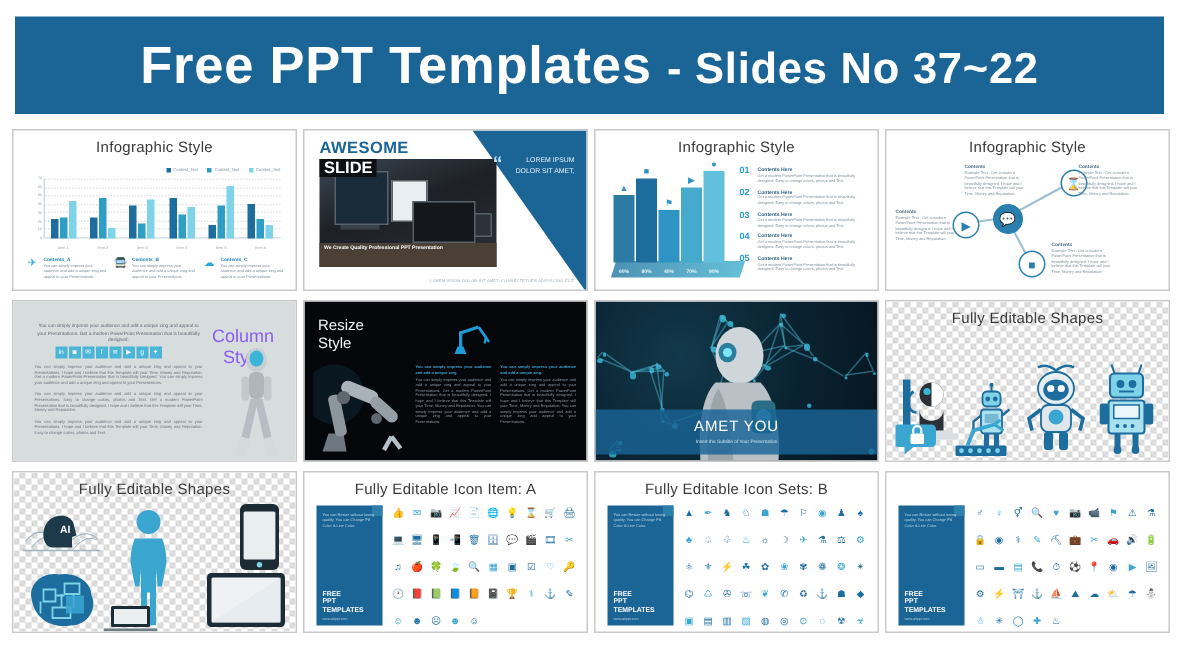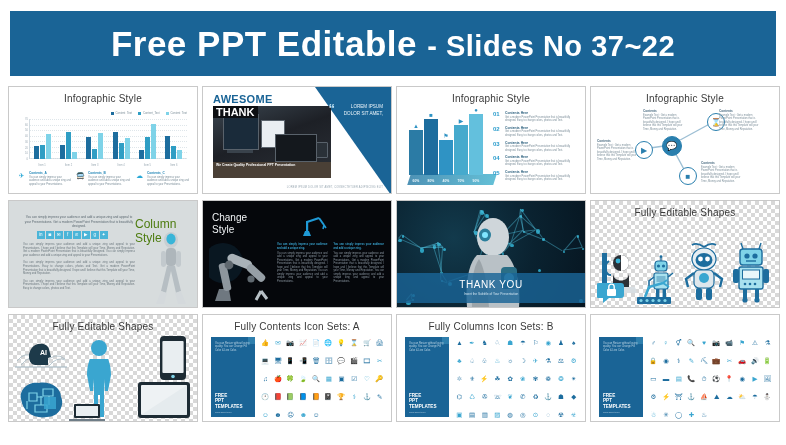--- a/index.html
+++ b/index.html
@@ -93,21 +93,21 @@
 
   
   .s4{position:absolute;inset:0;}
   .s4-node{position:absolute;border-radius:50%;border:1px solid #2a7fae;background:#ffffff;
      display:flex;align-items:center;justify-content:center;color:#2a7fae;}
   .s4-cap{position:absolute;width:44px;}
   .s4-cap .h{font-size:3.2px;color:#4a6b80;font-weight:700;margin-bottom:1px;}
 
   
   .s5{position:absolute;inset:0;background:#d7dcdd;}
-  .s5-ttl{position:absolute;right:8px;top:16px;width:54px;text-align:left;color:#4d7c0f;font-size:12px;line-height:14px;font-weight:400;}
+  .s5-ttl{position:absolute;right:8px;top:16px;width:54px;text-align:center;color:#8b5cf6;font-size:12px;line-height:14px;font-weight:400;}
   .s5-lead{position:absolute;left:14px;top:14px;width:112px;text-align:center;font-size:3.2px;line-height:4.6px;color:#5d6a72;}
   .s5-soc{position:absolute;left:28px;top:30px;display:flex;gap:1.5px;}
   .s5-soc i{width:7.5px;height:7.5px;background:#4bb5d8;display:flex;align-items:center;justify-content:center;color:#fff;font-size:4.5px;font-style:normal;}
   .s5-body{position:absolute;left:14px;top:42px;width:112px;font-size:2.7px;line-height:3.6px;color:#6b777e;text-align:justify;}
   .s5-body p{margin:0 0 4px 0;}
   .s5-robot{position:absolute;right:6px;top:30px;width:40px;height:74px;}
 
   
   .s6{position:absolute;inset:0;background:#05070b;}
   .s6-ttl{position:absolute;left:9px;top:11px;color:#f1f4f6;font-size:10px;line-height:12px;font-weight:400;}
@@ -140,21 +140,21 @@
   .ic-grid span{font-size:6.5px;line-height:7px;color:#1d6d9e;}
   .ic-grid span.lt{color:#3aa6d0;}
 </style>
 </head>
 <body>
 
 <div class="page">
 
   <div class="banner">
     <div class="banner-title">
-      <span>Free PPT Editable</span>
+      <span>Free PPT Templates</span>
       <span class="part2">- Slides No 37~22</span>
     </div>
   </div>
 
   <div class="grid">
 
     <div class="slide">
       <div class="s-title">Infographic Style</div>
       <div class="chart1">
         <div class="c1-legend" id="s1legend">
@@ -263,21 +263,21 @@
       <div class="s2-tri"></div>
       <div class="s2-img">
         <div class="s2-mon" style="left:10px;top:8px;width:34px;height:34px;background:#1a2b3a;"></div>
         <div class="s2-mon" style="left:48px;top:14px;width:22px;height:26px;background:#e9eef2;"></div>
         <div class="s2-mon" style="left:62px;top:28px;width:40px;height:26px;background:#14181d;"></div>
         <div class="s2-mon" style="left:14px;top:44px;width:26px;height:3px;background:#39424b;border:none;"></div>
         <div class="s2-mon" style="left:103px;top:36px;width:10px;height:14px;background:#2a3138;border-radius:1px;"></div>
         <div class="s2-mon" style="left:0;bottom:0;width:118px;height:16px;background:#4a4036;border:none;"></div>
       </div>
       <div class="s2-aw">AWESOME</div>
-      <div class="s2-sl">THANK</div>
+      <div class="s2-sl">SLIDE</div>
       <div class="s2-cap">
         <span>We Create Quality Professional PPT Presentation</span>
       </div>
       <div class="s2-qmark">“</div>
       <div class="s2-quote">LOREM IPSUM DOLOR SIT AMET,</div>
       <div class="s2-bottom">LOREM IPSUM DOLOR SIT AMET, CONSECTETUER ADIPISCING ELIT</div>
     </div>
 
     <div class="slide">
       <div class="s-title">Infographic Style</div>
@@ -399,21 +399,21 @@
         <rect x="25" y="20" width="5" height="16" rx="2.4" fill="#c2c9cd"></rect>
         <path d="M16 35 L10 60 L15 62 L20 40 L25 62 L30 60 L24 35 Z" fill="#b6bec3"></path>
         <path d="M10 60 L5 73 L13 73 L16 62 Z" fill="#d4d9dc"></path>
         <path d="M30 60 L35 73 L27 73 L24 62 Z" fill="#d4d9dc"></path>
       </svg>
     </div>
 
     <div class="slide">
       <div class="s6"></div>
       <div class="s6-ttl">
-        <div>Change</div>
+        <div>Resize</div>
         <div>Style</div>
       </div>
       <svg class="s6-icon" viewBox="0 0 30 22">
         <path d="M4 21 L12 21 L10 16 L6 16 Z" fill="#1f9ad6"></path>
         <rect x="7" y="6" width="2.2" height="11" fill="#1f9ad6"></rect>
         <path d="M8 7 L20 3" stroke="#1f9ad6" stroke-width="2.2" fill="none"></path>
         <path d="M20 3 L25 10" stroke="#1f9ad6" stroke-width="2" fill="none"></path>
         <path d="M25 10 L24 14 M25 10 L27 13" stroke="#1f9ad6" stroke-width="1.6" fill="none"></path>
       </svg>
       <svg class="s6-arm" viewBox="0 0 64 66">
@@ -542,21 +542,21 @@
       <svg style="position:absolute;left:52px;top:10px;width:86px;height:96px;" viewBox="0 0 86 96">
         <ellipse cx="44" cy="26" rx="16" ry="19" fill="#cfd6da"></ellipse>
         <ellipse cx="36" cy="24" rx="6" ry="6.5" fill="#2b7f9c"></ellipse>
         <circle cx="36" cy="24" r="3" fill="#7fe6ff"></circle>
         <path d="M28 44 C20 52 16 70 18 96 L70 96 C72 72 66 52 58 44 Z" fill="#b9c1c6"></path>
         <path d="M30 48 C24 56 22 72 23 96 L40 96 C38 74 36 58 30 48Z" fill="#8e979d" opacity=".7"></path>
         <rect x="52" y="56" width="16" height="22" rx="4" fill="#2a6e86"></rect>
         <circle cx="60" cy="67" r="5" fill="#6fe0ff" opacity=".8"></circle>
       </svg>
       <div class="s7-band"></div>
-      <div class="s7-ty">THANK YOU</div>
+      <div class="s7-ty">AMET YOU</div>
       <div class="s7-sub">Insert the Subtitle of Your Presentation</div>
     </div>
 
     <div class="slide">
       <div class="checker"></div>
       <div class="s-title">Fully Editable Shapes</div>
       <div class="shape-row">
         <svg width="40" height="56" viewBox="0 0 40 56">
           <rect x="1" y="6" width="5" height="34" fill="#1d6d9e"></rect>
           <path d="M2 40 L34 40 L36 46 L0 46 Z" fill="#d8dee2"></path>
@@ -664,21 +664,21 @@
         <path d="M4 34 L50 4 L50 34 Z" fill="#dfe6ea" opacity=".6"></path>
       </svg>
       <svg style="position:absolute;left:60px;bottom:0px;width:36px;height:18px;" viewBox="0 0 36 18">
         <rect x="5" y="1" width="26" height="14" rx="1" fill="#1d2b34"></rect>
         <rect x="7" y="3" width="22" height="10" fill="#e9eef1"></rect>
         <path d="M0 16 h36 v2 h-36z" fill="#6f7d87"></path>
       </svg>
     </div>
 
     <div class="slide">
-      <div class="s-title">Fully Contents Icon Sets: A</div>
+      <div class="s-title">Fully Editable Icon Item: A</div>
       <div class="ic-panel">
         <div class="fold"></div>
         <div class="lorem">You can Resize without losing quality. You can Change Fill Color &amp; Line Color.</div>
         <div class="brand">
           <div>FREE</div>
           <div>PPT</div>
           <div>TEMPLATES</div>
         </div>
         <div class="url">www.allppt.com</div>
       </div>
@@ -725,21 +725,21 @@
           <span>✎</span>
           <span class="lt">☺</span>
           <span>☻</span>
           <span>☹</span>
           <span class="lt">☻</span>
           <span>☺</span>
         </div>
     </div>
 
     <div class="slide">
-      <div class="s-title">Fully Columns Icon Sets: B</div>
+      <div class="s-title">Fully Editable Icon Sets: B</div>
       <div class="ic-panel">
         <div class="fold"></div>
         <div class="lorem">You can Resize without losing quality. You can Change Fill Color &amp; Line Color.</div>
         <div class="brand">
           <div>FREE</div>
           <div>PPT</div>
           <div>TEMPLATES</div>
         </div>
         <div class="url">www.allppt.com</div>
       </div>

